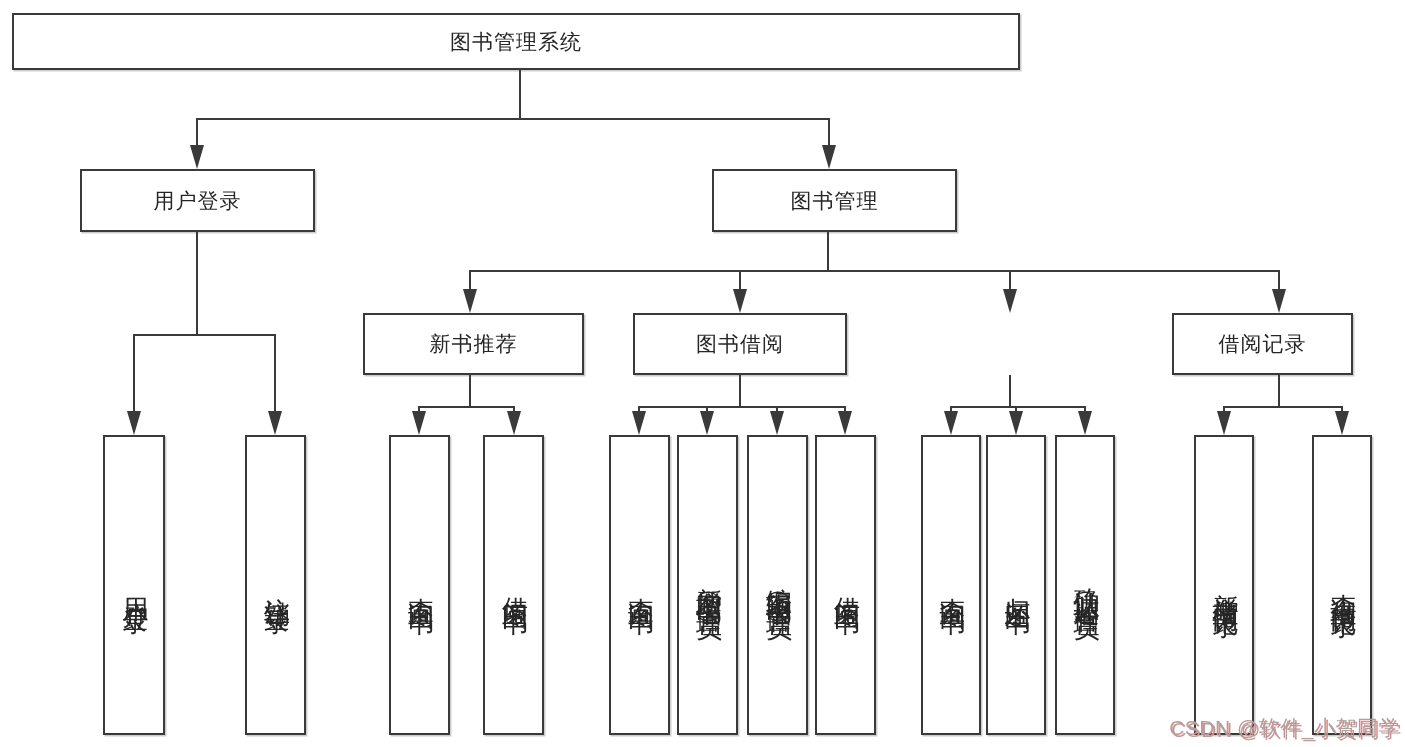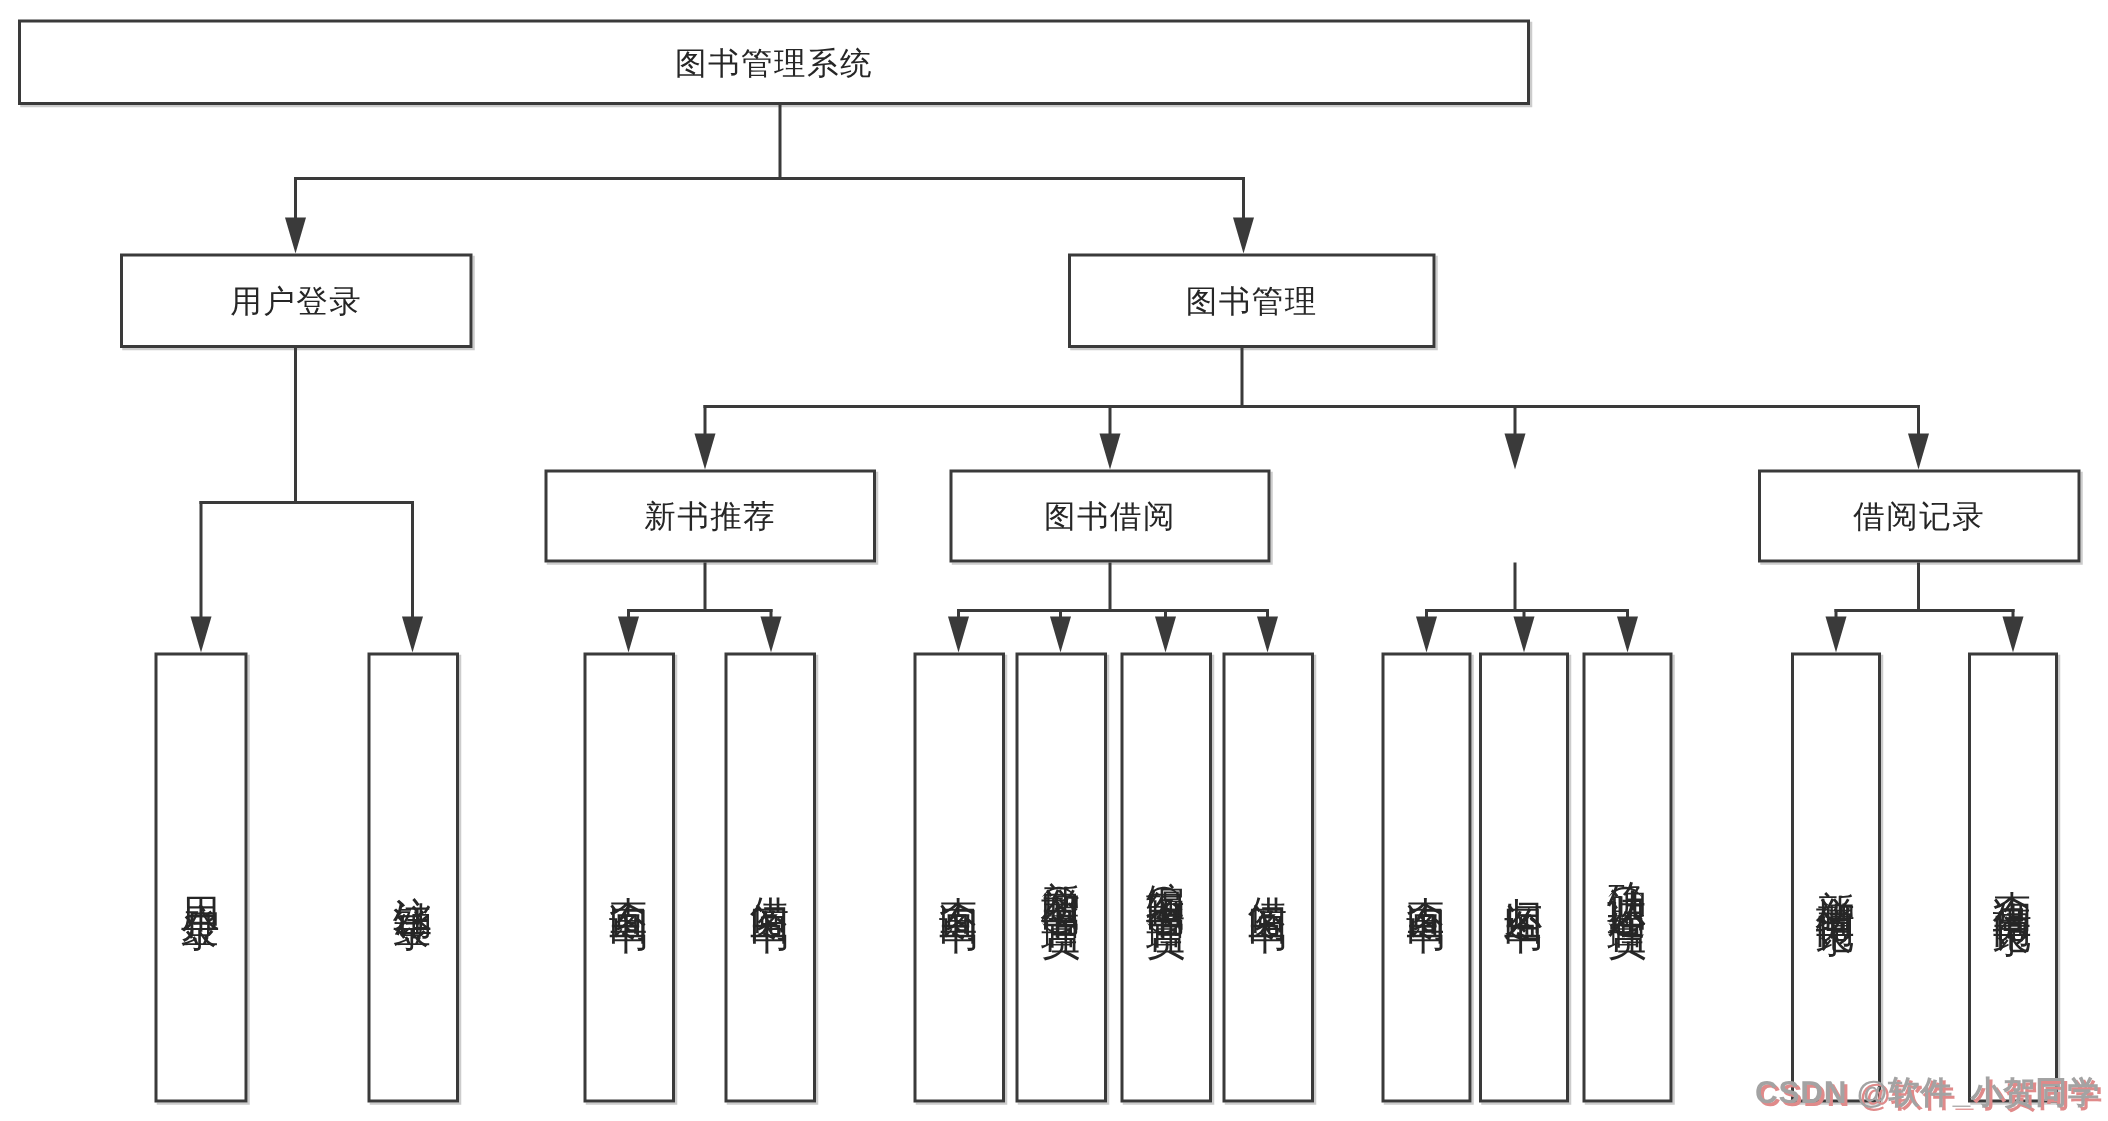--- a/index.html
+++ b/index.html
@@ -7,53 +7,53 @@
     position:relative;width:1405px;height:747px;background:#fff;overflow:hidden;
     font-family:"Liberation Sans","DejaVu Sans",sans-serif;
     color:var(--text,#262626);
   }
   .box{
     position:absolute;box-sizing:border-box;background:var(--box-background,#fff);
     border:2px solid var(--line,#3a3a3a);
     box-shadow:1.5px 1.5px 0 rgba(110,110,110,.35);
     display:flex;align-items:center;justify-content:center;
     text-align:center;
+    font-family:Liberation Mono, monospace;
   }
   .box.h{font-size:21px;letter-spacing:1px;white-space:nowrap;}
   .box.v{
     writing-mode:vertical-rl;text-orientation:mixed;
     font-size:26px;letter-spacing:4px;line-height:1;overflow:hidden;
   }
   .ln{position:absolute;background:var(--line,#3a3a3a);}
   .ar{
     position:absolute;width:0;height:0;
     border-left:7px solid transparent;border-right:7px solid transparent;
     border-top:24px solid var(--line,#3a3a3a);
   }
   .wm{
     position:absolute;right:5px;top:714px;z-index:6;white-space:nowrap;
     font-size:21px;letter-spacing:.5px;
     color:var(--watermark,#a3a3a3);
     text-shadow:2px 2px 0 var(--watermark-shadow,#e08a8a);
-    font-weight:bold;
   }
 </style>
 </head>
 <body>
 
 <div class="canvas">
 
   <div class="box h" style="left:12px;top:13px;width:1008px;height:57px">图书管理系统</div>
 
   <div class="box h" style="left:80px;top:169px;width:235px;height:63px">用户登录</div>
   <div class="box h" style="left:712px;top:169px;width:245px;height:63px">图书管理</div>
 
   <div class="box h" style="left:363px;top:313px;width:221px;height:62px">新书推荐</div>
   <div class="box h" style="left:633px;top:313px;width:214px;height:62px">图书借阅</div>
-  <div class="box h" style="left:1172px;top:313px;width:215px;height:62px">借阅记录</div>
+  <div class="box h" style="left:1172px;top:313px;width:181px;height:62px">借阅记录</div>
 
   <div class="box v" style="left:103px;top:435px;width:62px;height:300px">用户登录</div>
   <div class="box v" style="left:245px;top:435px;width:61px;height:300px">注销登录</div>
 
   <div class="box v" style="left:389px;top:435px;width:61px;height:300px">查询图书</div>
   <div class="box v" style="left:483px;top:435px;width:61px;height:300px">借阅图书</div>
 
   <div class="box v" style="left:609px;top:435px;width:61px;height:300px">查询图书</div>
   <div class="box v" style="left:677px;top:435px;width:61px;height:300px">新增图书（管理员）</div>
   <div class="box v" style="left:747px;top:435px;width:61px;height:300px">编辑图书（管理员）</div>

